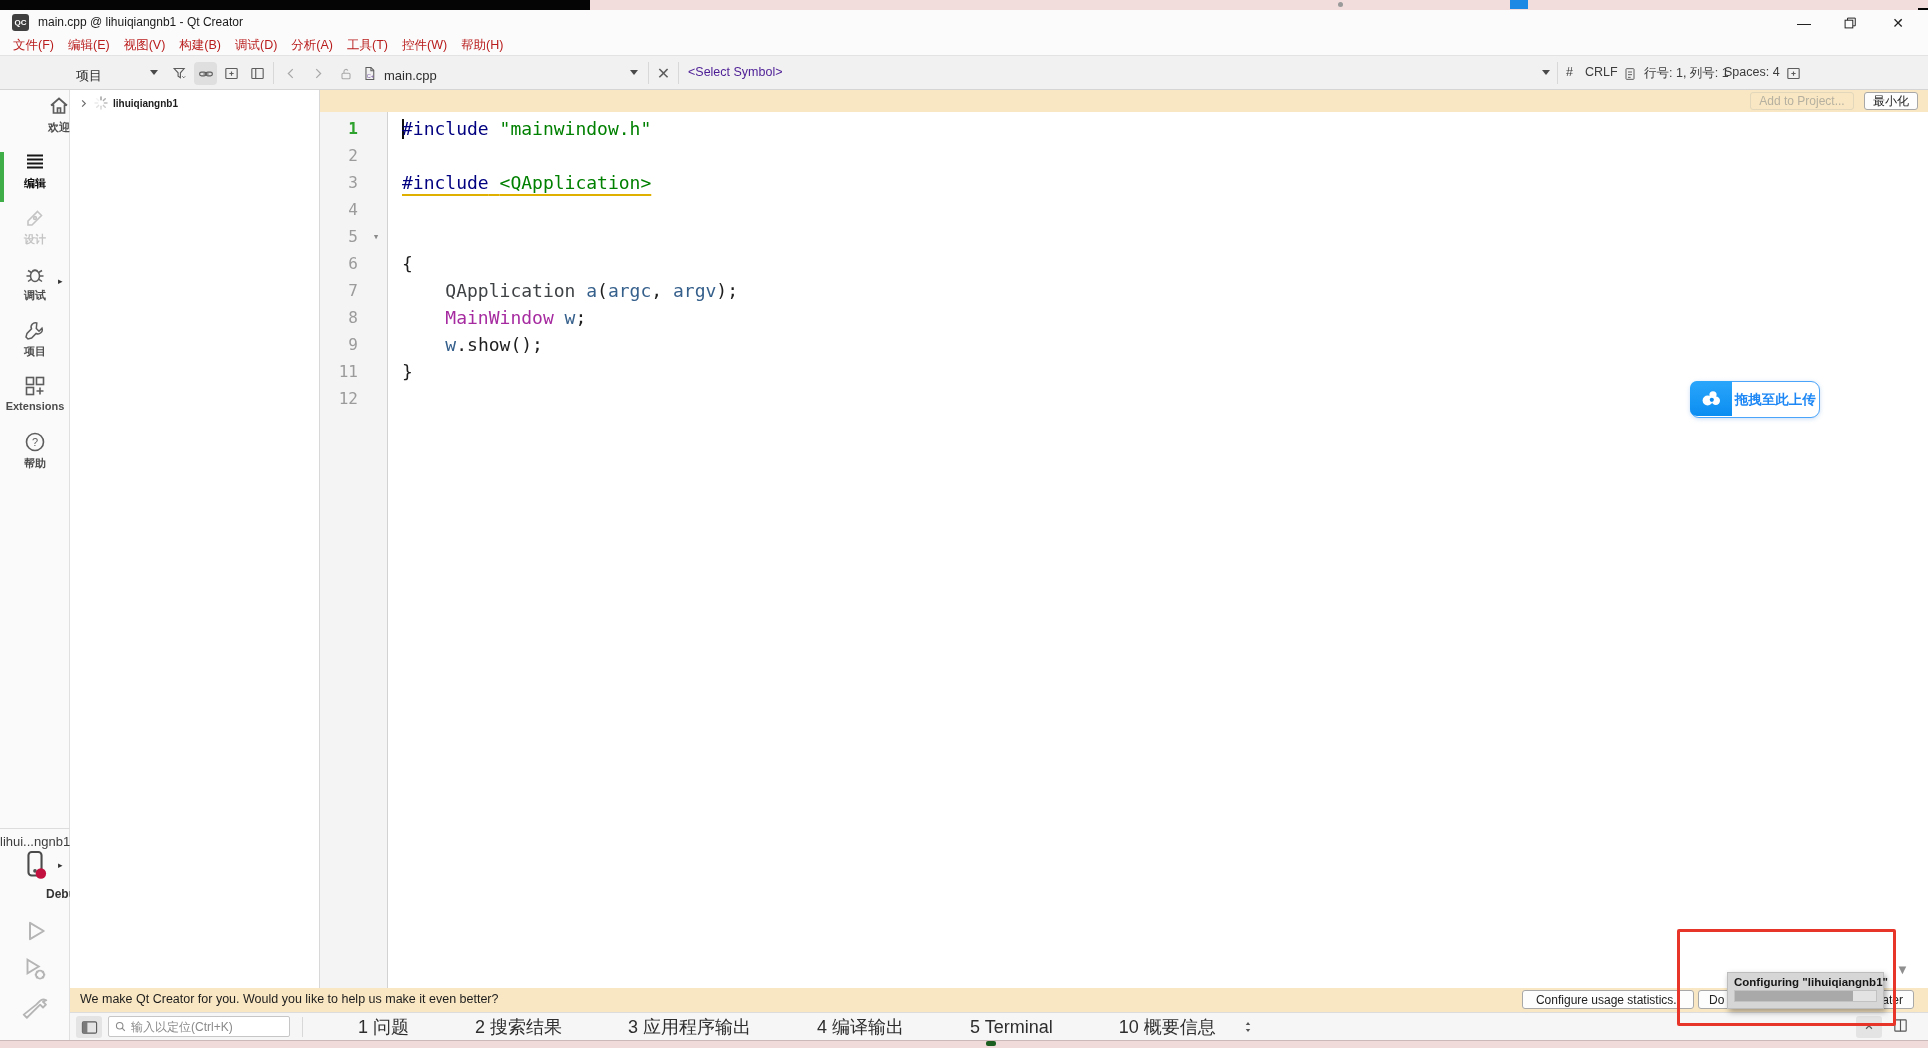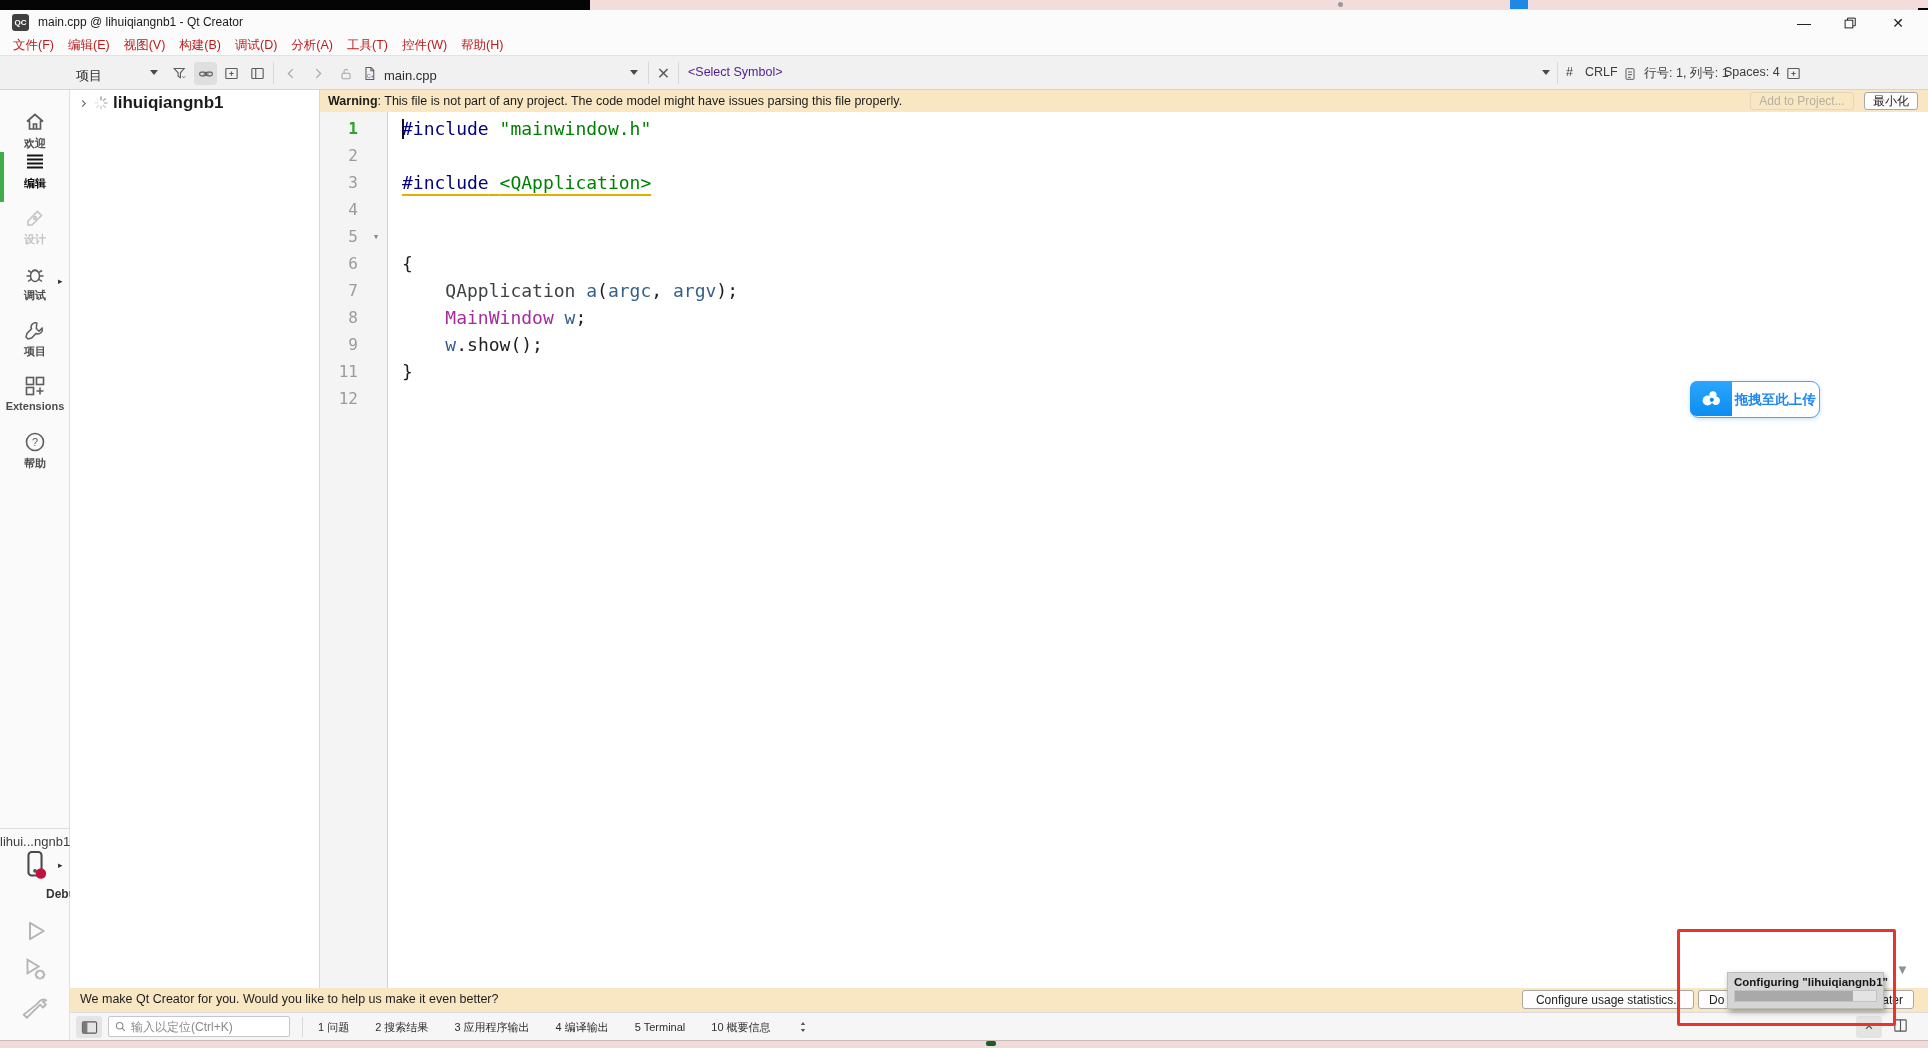--- a/index.html
+++ b/index.html
@@ -47,21 +47,21 @@
   .active-bar { left:0; top:62px; width:4px; height:50px; }
   .flyout { font-size:9px; color:#333; }
   .mb-div { left:0; top:738px; width:70px; height:1px; background:#dddddd; }
   .kit-proj { left:0; top:744px; width:70px; text-align:center; font-size:13px; color:#3e3e3e; }
   .kit-debug { left:0; top:797px; width:70px; text-align:center; font-size:12px; font-weight:bold; color:#353535;padding-left:46px; }
   .mb-action { left:0; width:70px; display:flex; justify-content:center; color:#b5b5b5; }
 
   
   .projpanel { left:70px; top:90px; width:250px; height:898px; background:#ffffff; border-right:1px solid #d8d8d8; }
   .tree-row { left:0; top:2px; width:250px; height:22px; display:flex; align-items:center; padding-left:8px; gap:4px; }
-  .tree-name { font-size:17px; font-weight:bold; color:#1c1c1c; }
+  .tree-name { font-size:10px; font-weight:bold; color:#1c1c1c; }
 
   
   .warnbar { left:320px; top:90px; width:1608px; height:22px; background:#f9e7c3; display:flex; align-items:center; }
   .warn-text { padding-left:8px; font-size:12.5px; color:#1c1c1c; white-space:nowrap; }
   .btn { border:1px solid #a8a8a8; background:#fdfdfd; border-radius:3px; font-size:12px; color:#222; display:flex; align-items:center; justify-content:center; white-space:nowrap; }
   .btn.disabled { border-color:#e2d7ba; color:#b5b0a0; background:transparent; }
   .warn-add { left:1430px; top:2px; width:104px; height:18px; }
   .warn-min { left:1544px; top:2px; width:54px; height:18px; }
 
   
@@ -93,21 +93,21 @@
   .info-btn2 { left:1628px; top:2px; width:216px; height:19px; justify-content:space-between; padding:0 10px; }
 
   
   .statusbar { left:70px; top:1012px; width:1858px; height:28px; background:#f6f6f6; border-top:1px solid #dcdcdc; }
   .sb-toggle { left:6px; top:3px; width:26px; height:22px; background:#e4e4e4; border-radius:3px; display:flex; align-items:center; justify-content:center; }
   .sb-search { left:38px; top:3px; width:182px; height:21px; background:#fff; border:1px solid #c6c6c6; border-radius:2px; display:flex; align-items:center; padding:0 5px; gap:4px; }
   .sb-search input { border:none; outline:none; font-size:12px; color:#333; width:150px; font-family:"Liberation Sans",sans-serif; background:transparent; }
   .sb-search input::placeholder { color:#8a8a8a; }
   .sb-vsep { left:232px; top:4px; width:1px; height:20px; background:#d8d8d8; }
   .panes { left:248px; top:0; height:28px; display:flex; align-items:center; gap:26px; }
-  .pane-btn { font-size:11px; color:#2e2e2e; white-space:nowrap; }
+  .pane-btn { font-size:18px; color:#2e2e2e; white-space:nowrap;margin-left:40px; }
   .sb-updown { color:#555; }
   .sb-up { left:1786px; top:3px; width:26px; height:22px; background:#e4e4e4; border-radius:3px; display:flex; align-items:center; justify-content:center; color:#555; }
   .sb-split { left:1822px; top:4px; color:#555; }
 
   
   .tooltip { left:1727px; top:972px; width:157px; height:37px; background:#d6d6d6; border:1px solid #bdbdbd; box-shadow:2px 3px 6px rgba(0,0,0,.35); z-index:40; padding:3px 6px 0 6px; }
   .tt-title { font-size:11.5px; font-weight:bold; color:#161616; white-space:nowrap; }
   .tt-track { margin-top:2px; width:143px; height:12px; background:#e3e3e3; border:1px solid #c2c2c2; }
   .tt-fill { height:100%; background:#a9a9a9; }
 
@@ -245,21 +245,21 @@
           <rect x="4" y="5" width="16" height="14" rx="1"></rect>
           <path d="M12 9v6M9 12h6"></path>
         </g>
       </svg>
   </div>
 </div>
 
 <div class="abs modebar">
   <div class="abs active-bar" style="background:#3fae49;"></div>
 
-  <div class="abs mode-item" style="top:20px;">
+  <div class="abs mode-item" style="top:4px;margin-left:24px;">
     <svg width="24" height="24" viewBox="0 0 24 24">
         <path d="M4 11.5 12 4.5l8 7M6.5 10.5V19h11v-8.5M10.5 19v-5h3v5" fill="none" stroke="currentColor" stroke-width="1.7"></path>
       </svg>
     <span class="lbl">欢迎</span>
   </div>
 
   <div class="abs mode-item on" style="top:60px;">
     <svg width="24" height="24" viewBox="0 0 24 24">
         <path d="M4 5.5h16M4 9.5h16M4 13.5h16M4 17.5h16" fill="none" stroke="currentColor" stroke-width="2.2"></path>
       </svg>
@@ -366,21 +366,20 @@
           <line x1="5.6" y1="18.4" x2="8.4" y2="15.6" opacity=".3"></line>
           <line x1="3" y1="12" x2="7" y2="12" opacity=".2"></line>
           <line x1="5.6" y1="5.6" x2="8.4" y2="8.4" opacity=".12"></line>
         </g>
       </svg>
     <span class="tree-name">lihuiqiangnb1</span>
   </div>
 </div>
 
 <div class="abs warnbar">
-  <span class="warn-text"><b>Warning</b><span>: This file is not part of any project. The code model might have issues parsing this file properly.</span></span>
   <div class="abs btn disabled warn-add">Add to Project...</div>
   <div class="abs btn warn-min">最小化</div>
 </div>
 
 <div class="abs editor">
   <div class="abs gutter"></div>
   <div class="abs code">
       <div class="cl">
         <span class="ln cur">1</span>
         <span class="fold"></span>

